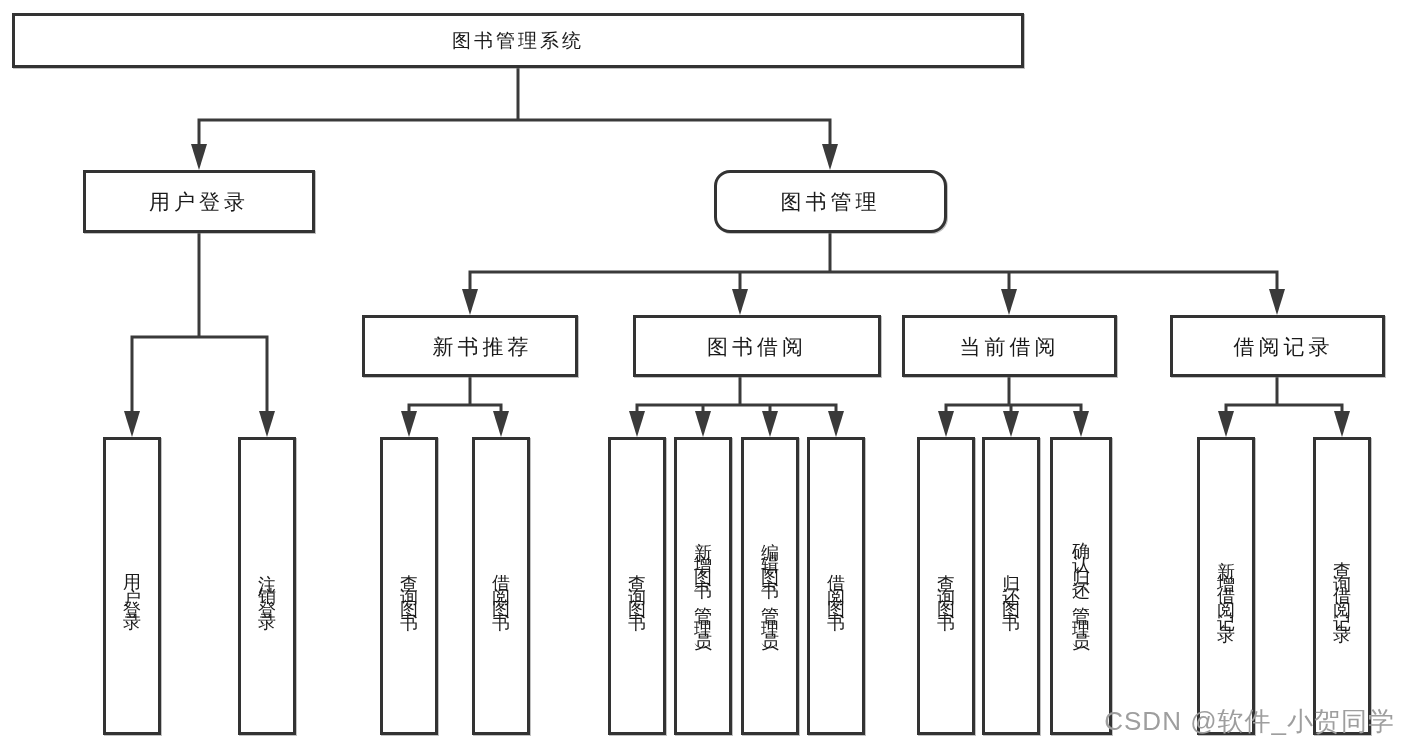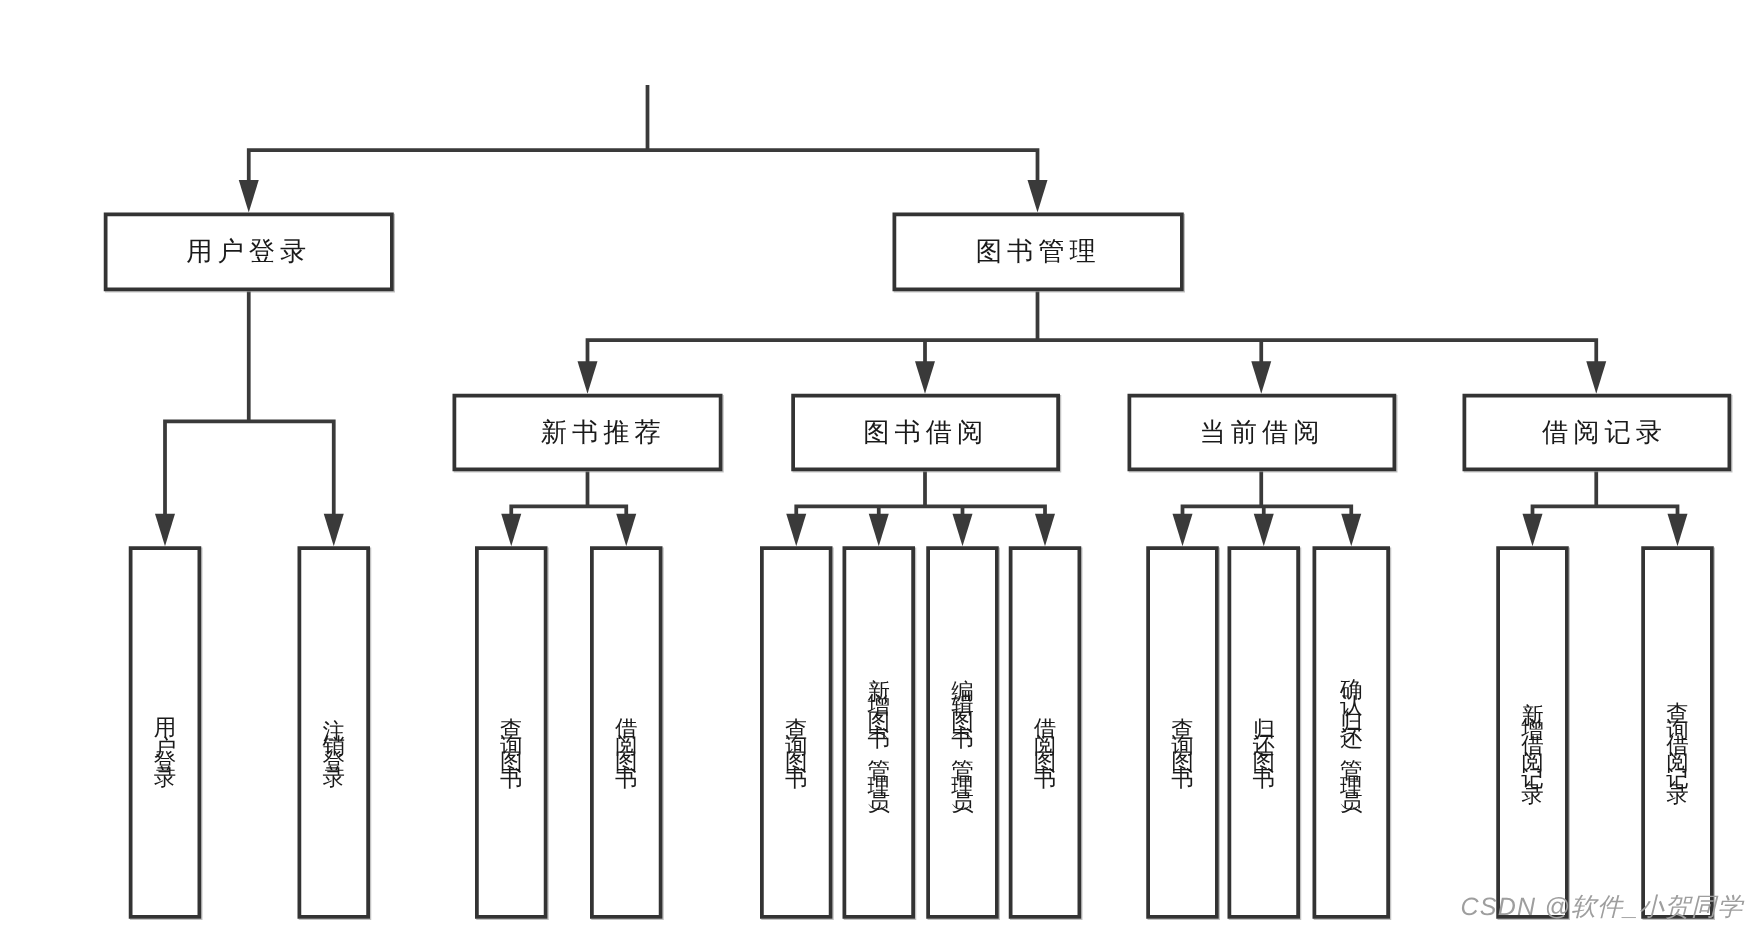--- a/index.html
+++ b/index.html
@@ -46,48 +46,47 @@
     writing-mode: vertical-rl;
     text-orientation: mixed;
     font-size: 18px;
     letter-spacing: 13px;
     line-height: 1;
     white-space: nowrap;
   }
   
   #node-root            { left: 12px;   top: 13px;  width: 1012px; height: 55px; }
   #node-user-login      { left: 83px;   top: 170px; width: 232px;  height: 63px; }
-  #node-book-mgmt       { left: 714px;  top: 170px; width: 233px;  height: 63px; }
+  #node-book-mgmt       { left: 714px;  top: 170px; width: 233px;  height: 63px; border-radius: 16px; }
   #node-new-books       { left: 362px;  top: 315px; width: 216px;  height: 62px; padding-left: 25px; }
-  #node-book-borrow     { left: 633px;  top: 315px; width: 215px;  height: 62px; }
+  #node-book-borrow     { left: 633px;  top: 315px; width: 248px;  height: 62px; }
   #node-current-borrow  { left: 902px;  top: 315px; width: 215px;  height: 62px; text-align: center; }
   #node-borrow-records  { left: 1170px; top: 315px; width: 215px;  height: 62px; padding-left: 12px; }
   .leaf { top: 437px; width: 58px; height: 298px; }
   #leaf-ul-login     { left: 103px; }
   #leaf-ul-logout    { left: 238px; }
   #leaf-nb-query     { left: 380px; }
   #leaf-nb-borrow    { left: 472px; }
   #leaf-bb-query     { left: 608px; }
   #leaf-bb-add       { left: 674px; }
   #leaf-bb-edit      { left: 741px; }
   #leaf-bb-borrow    { left: 807px; }
   #leaf-cb-query     { left: 917px; }
   #leaf-cb-return    { left: 982px; }
   #leaf-cb-confirm   { left: 1050px; width: 62px; }
   #leaf-br-add       { left: 1197px; }
   #leaf-br-query     { left: 1313px; }
   #watermark {
     position: absolute;
     right: 10px;
     bottom: 8px;
-    font-size: 20px;
+    font-size: 26px;
     color: #9e9e9e;
     letter-spacing: 1px;
     white-space: nowrap;
-    font-style: italic;
   }
 </style>
 </head>
 <body>
 
 <div id="canvas">
 
   <svg id="edges" viewBox="0 0 1405 747" xmlns="http://www.w3.org/2000/svg">
     <g stroke="#3a3a3a" stroke-width="3" fill="none">
       <path d="M518 68 V120"></path>
@@ -156,20 +155,23 @@
     <g stroke="#3a3a3a" stroke-width="3" fill="none">
       <path d="M1277 377 V405"></path>
       <path d="M1226 412 V405 H1342 V412"></path>
     </g>
     <g fill="#3a3a3a" stroke="none">
       <polygon points="1218,411 1234,411 1226,437"></polygon>
       <polygon points="1334,411 1350,411 1342,437"></polygon>
     </g>
   </svg>
 
+  <div class="node" id="node-root">
+    <span class="hlabel root-label">图书管理系统</span>
+  </div>
 
   <div class="node" id="node-user-login">
     <span class="hlabel">用户登录</span>
   </div>
   <div class="node" id="node-book-mgmt">
     <span class="hlabel">图书管理</span>
   </div>
 
   <div class="node" id="node-new-books">
     <span class="hlabel">新书推荐</span>

